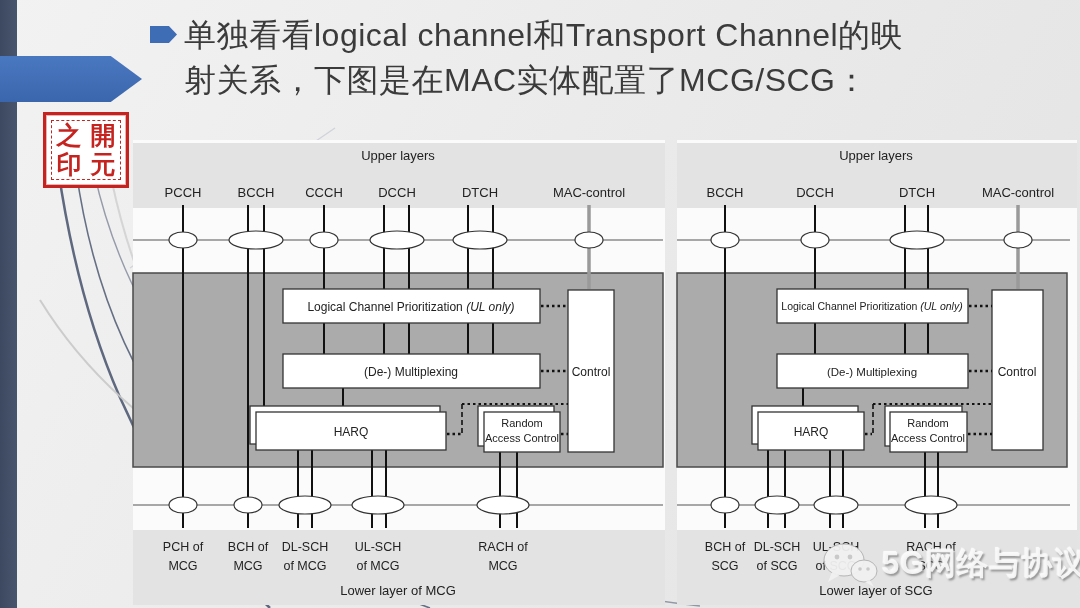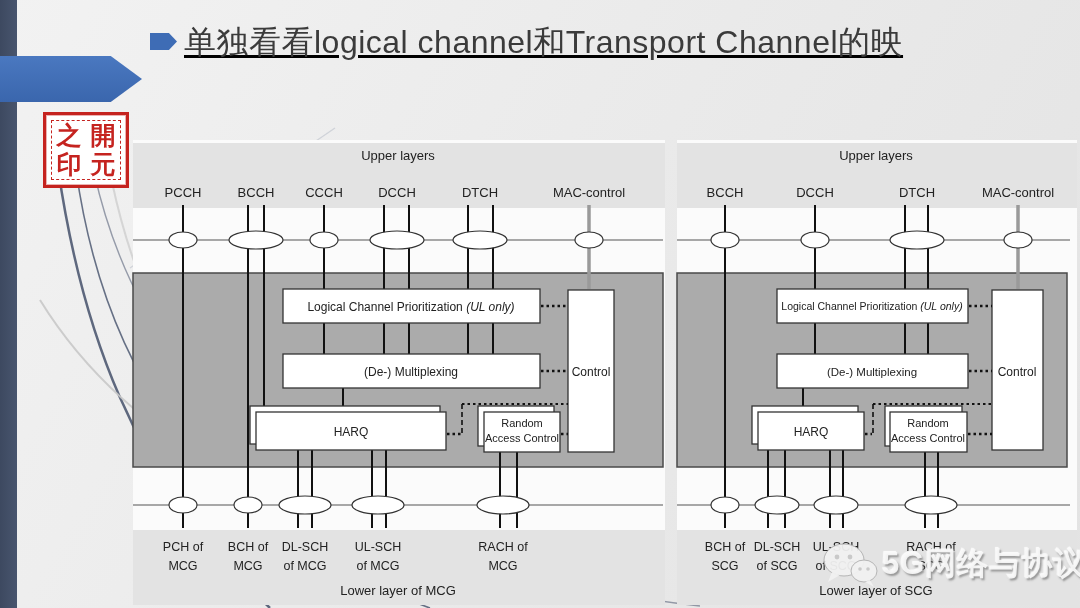--- a/index.html
+++ b/index.html
@@ -11,21 +11,21 @@
   .left-bar{
     position:absolute;left:0;top:0;width:17px;height:608px;
     background:linear-gradient(90deg,#3d4960,#48556e);
   }
   .big-arrow{
     position:absolute;left:0;top:56px;width:142px;height:46px;
     background:linear-gradient(180deg,#4a78c0,#3a66ad);
     clip-path:polygon(0 0,78% 0,100% 50%,78% 100%,0 100%);
   }
   .title-block{
-    position:absolute;left:150px;top:20px;display:flex;align-items:flex-start;z-index:4;text-decoration:underline;
+    position:absolute;left:150px;top:13px;display:flex;align-items:flex-start;z-index:4;
   }
   .title-bullet{
     width:27px;height:17px;margin-top:13px;margin-right:7px;flex:0 0 auto;
     background:#3e6cb5;
     clip-path:polygon(0 0,70% 0,100% 50%,70% 100%,0 100%);
   }
   .title-lines{
     font-size:32px;line-height:45px;color:#3b3b3b;letter-spacing:.5px;
     font-family:"Liberation Sans",sans-serif;
   }
@@ -59,20 +59,21 @@
 </head>
 <body>
 
 <div class="left-bar"></div>
 <div class="big-arrow"></div>
 
 <div class="title-block">
   <div class="title-bullet"></div>
   <div class="title-lines">
     <span>单独看看logical channel和Transport Channel的映</span>
+    <span>射关系，下图是在MAC实体配置了MCG/SCG：</span>
   </div>
 </div>
 
 <div class="seal">
   <div class="seal-inner">
     <span>之</span>
     <span>開</span>
     <span>印</span>
     <span>元</span>
   </div>

